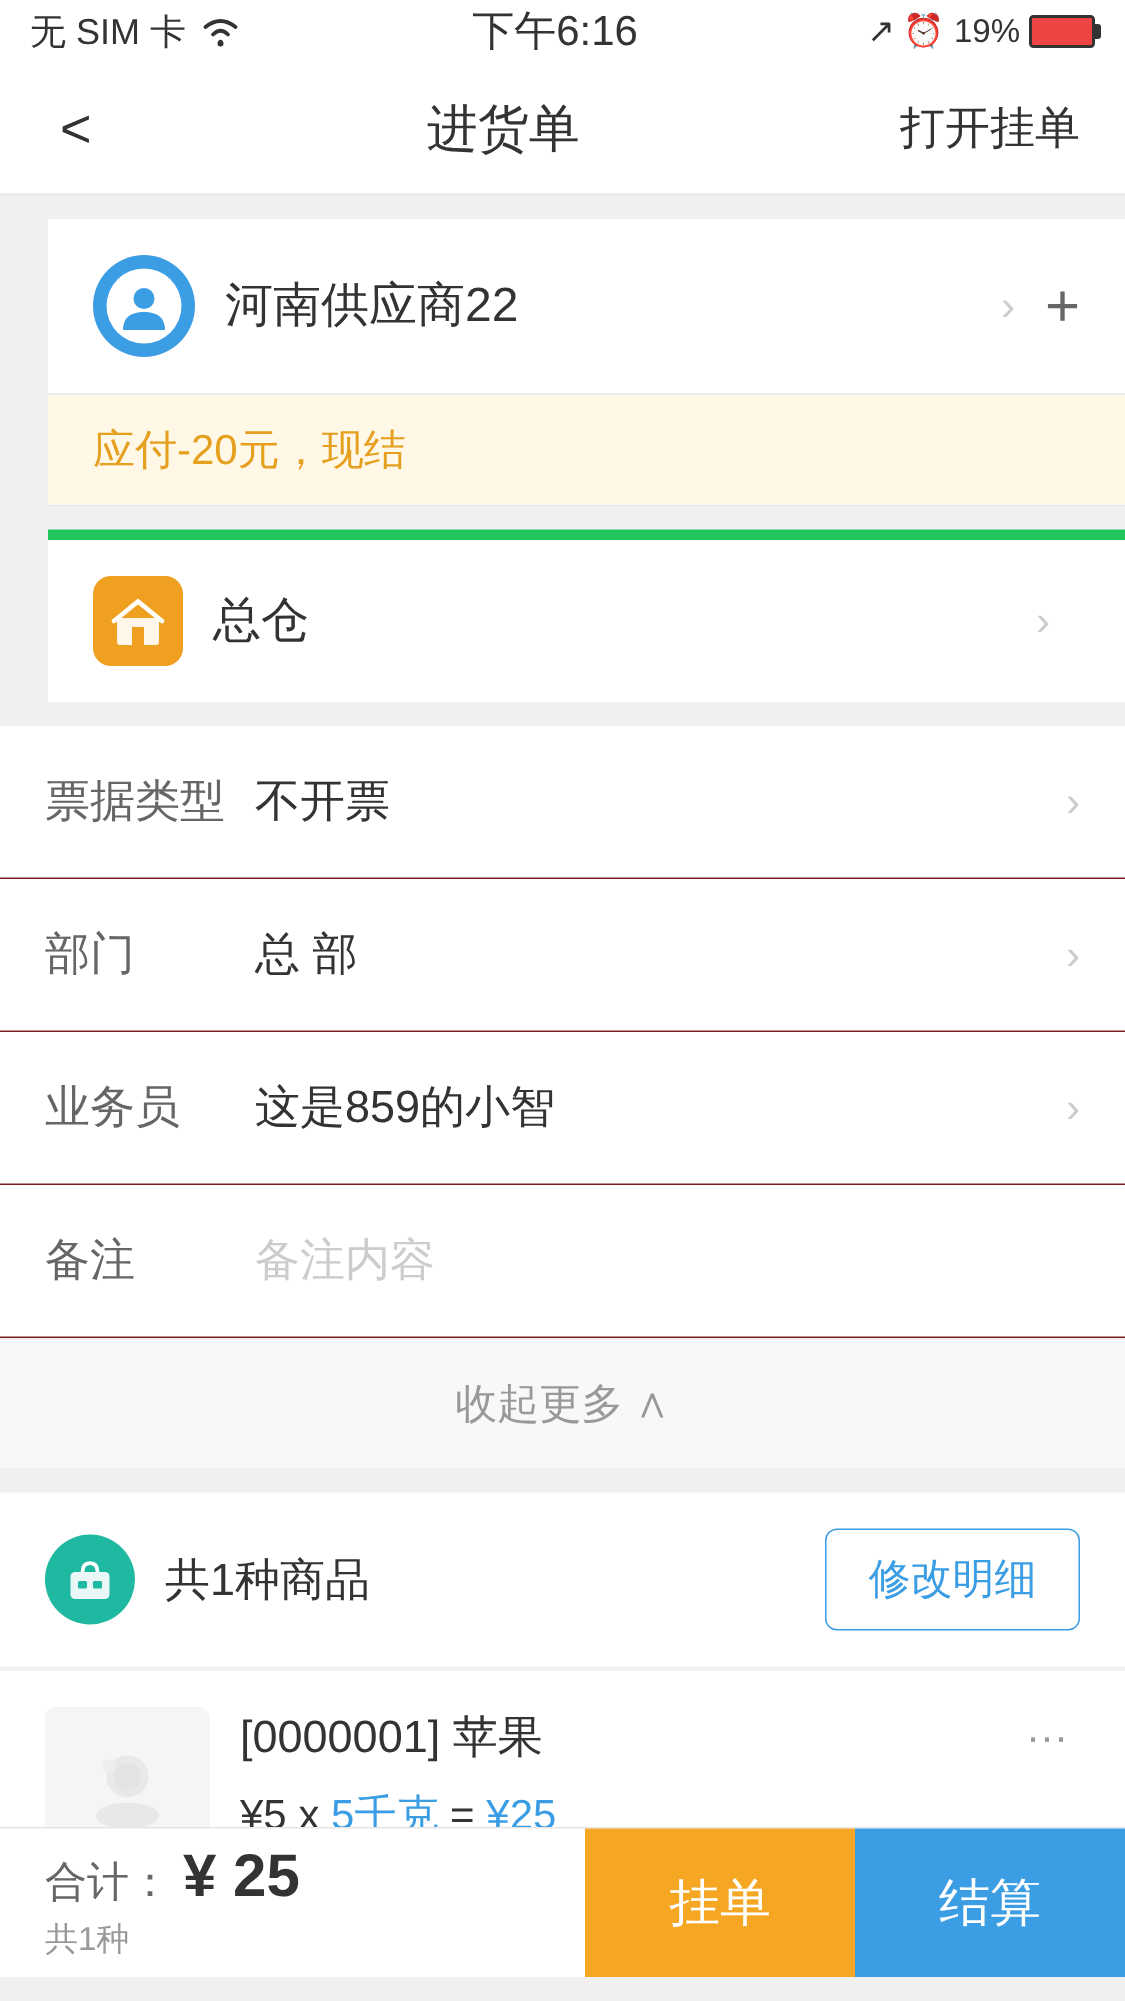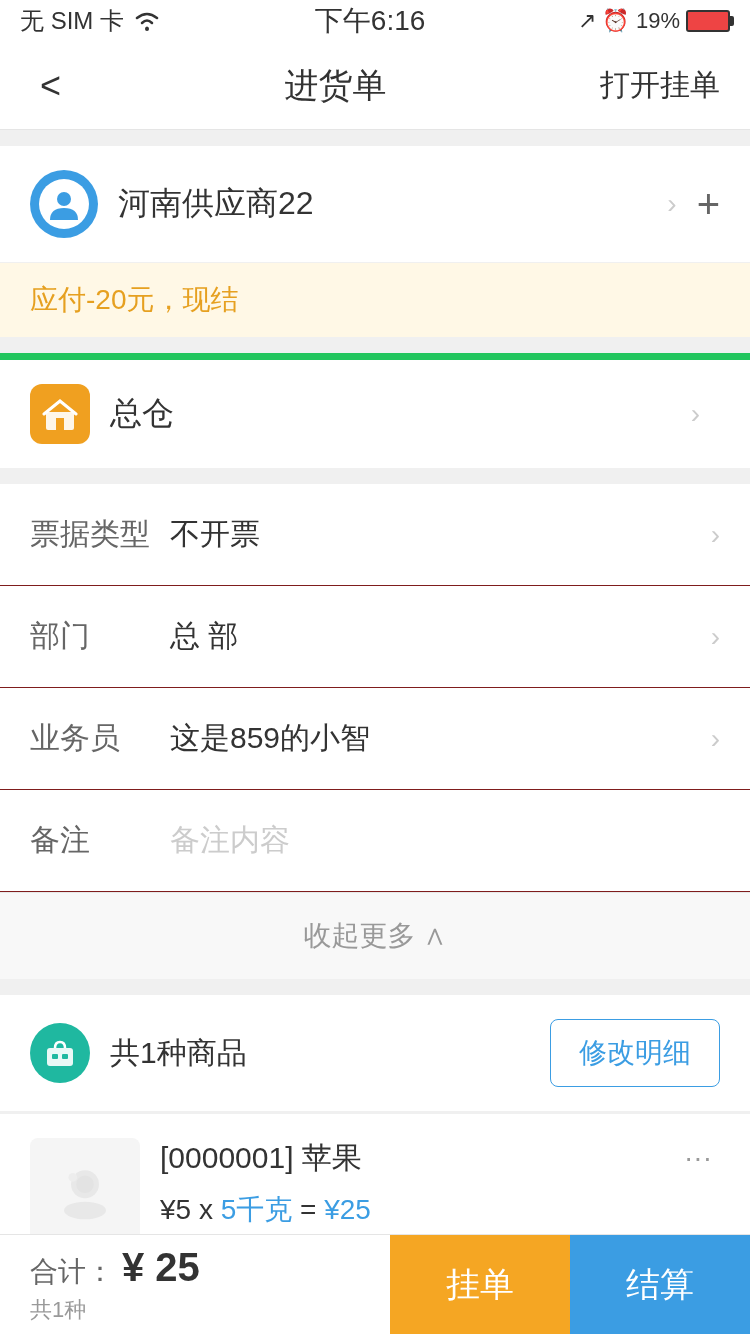--- a/index.html
+++ b/index.html
@@ -85,20 +85,21 @@
     
     .section-gap {
       height: 16px;
       background: #f0f0f0;
     }
 
     
     .white-section {
       background: #0ea5e9;
       margin-bottom: 0;
+      margin-left: 32px;
     }
 
     
     .supplier-row {
       display: flex;
       align-items: center;
       padding: 24px 30px;
       background: #fff;
       border-bottom: 1px solid #f0f0f0;
     }
@@ -307,21 +308,21 @@
     .more-btn {
       font-size: 28px;
       color: #999;
       cursor: pointer;
       padding: 4px 8px;
     }
 
     
     .footer {
       position: fixed;
-      bottom: 0;
+      bottom: 16px;
       left: 0;
       width: 750px;
       height: 100px;
       display: flex;
       align-items: stretch;
       background: #fff;
       border-top: 1px solid #e5e5e5;
       z-index: 100;
     }
     .footer-total {

